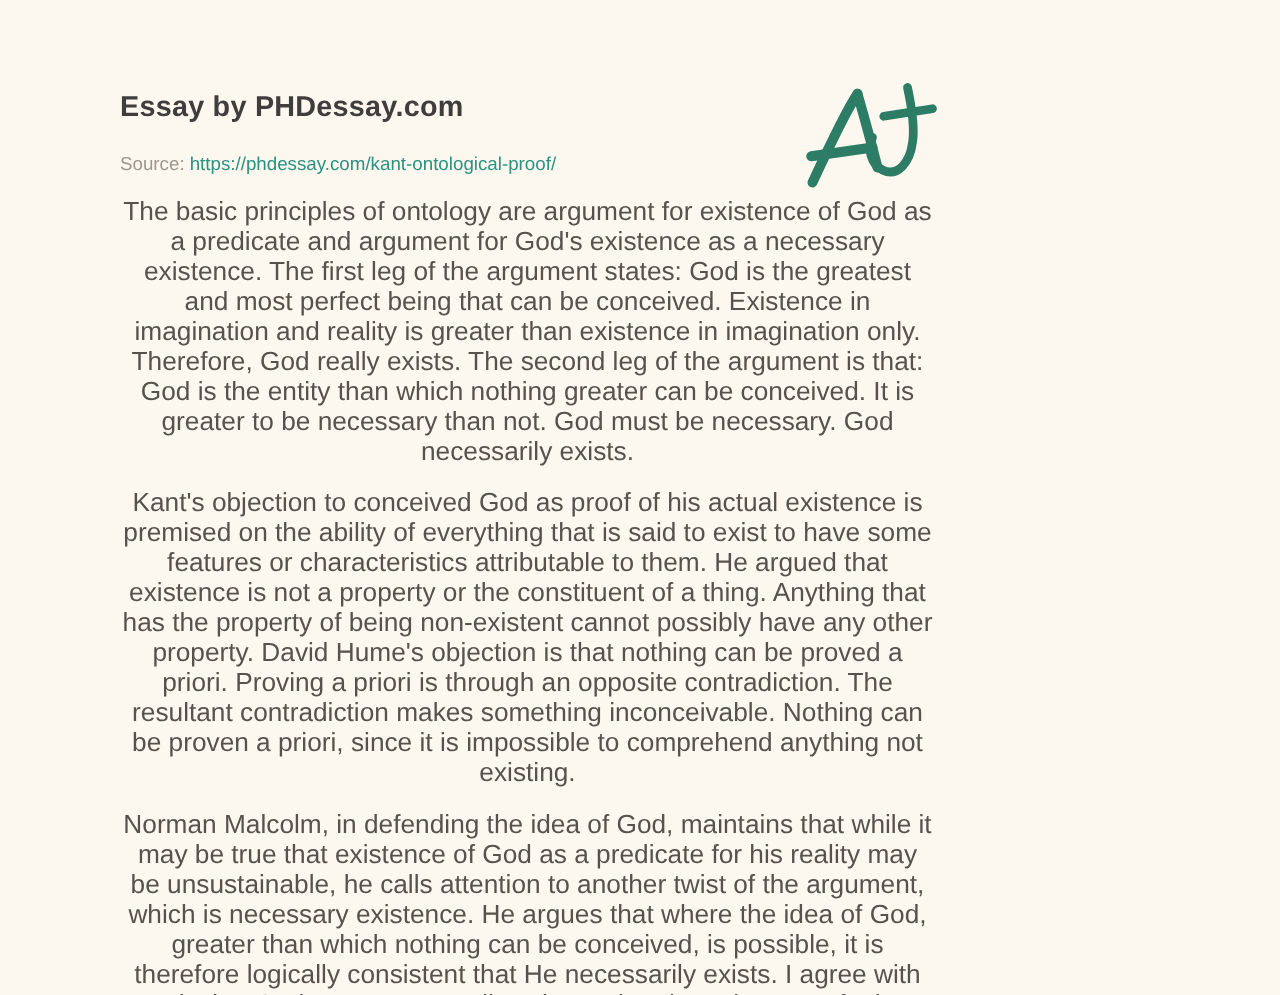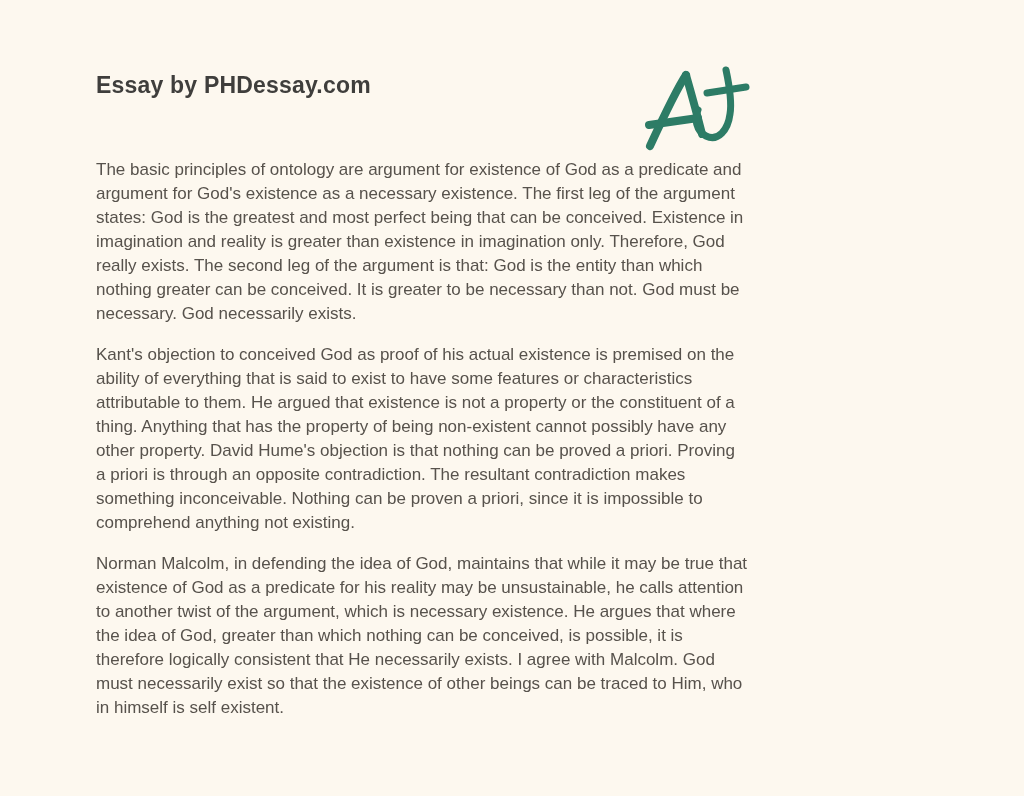--- a/index.html
+++ b/index.html
@@ -50,41 +50,45 @@
     margin-right: -6px;
   }
   .article-title {
     font-size: 30px;
     font-weight: bold;
     color: #262420;
     letter-spacing: 0.2px;
     margin: 66px 0 30px 0;
   }
   .body-text p {
-    font-size: 17px;
+    font-size: 21px;
     line-height: 24px;
     color: #57524c;
     margin: 0 0 17px 0;
     max-width: 832px;
+    text-align: center;
   }
   .body-text p.reference-heading {
     margin-top: 7px;
   }
   .body-text p.reference-item {
     margin-top: 7px;
   }
 </style>
 </head>
 <body>
 
 <div class="page">
 
   <div class="header">
     <div class="header-left">
       <div class="site-title">Essay by PHDessay.com</div>
+      <div class="source-line">
+        <span>Source:</span><a class="source-link" href="#">https://phdessay.com/kant-ontological-proof/</a>
+      </div>
     </div>
 
     <svg class="logo" viewBox="0 0 112 96" fill="none" stroke="#2d7c66" stroke-linecap="round" stroke-linejoin="round">
 
       <path d="M 8 84 C 20 58, 34 28, 44 13" stroke-width="8"></path>
       <path d="M 44 13 C 50 34, 56 56, 60 72" stroke-width="8"></path>
       <path d="M 7 63 L 56 56" stroke-width="8"></path>
 
       <path d="M 65 31 L 104 25" stroke-width="7"></path>
       <path d="M 84 8 C 87 22, 90 40, 88 52 C 86 68, 76 80, 64 74 C 54 69, 52 56, 56 48" stroke-width="7"></path>

